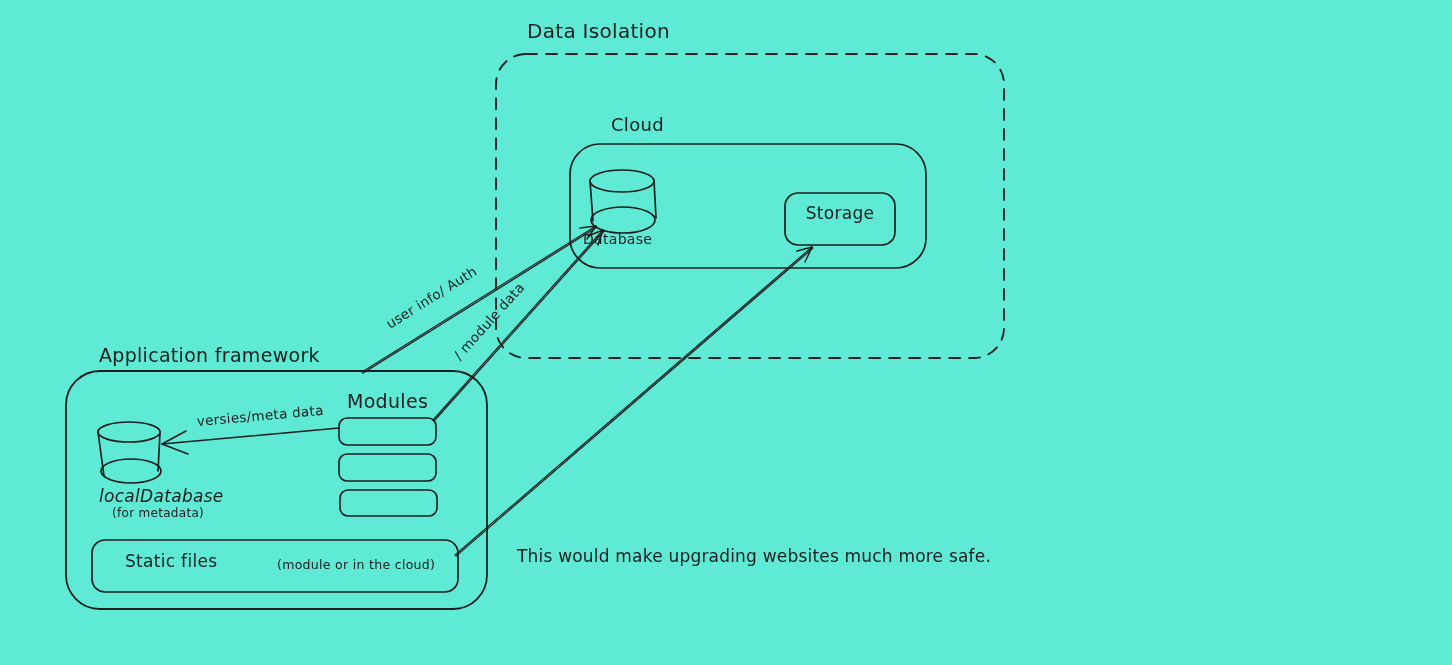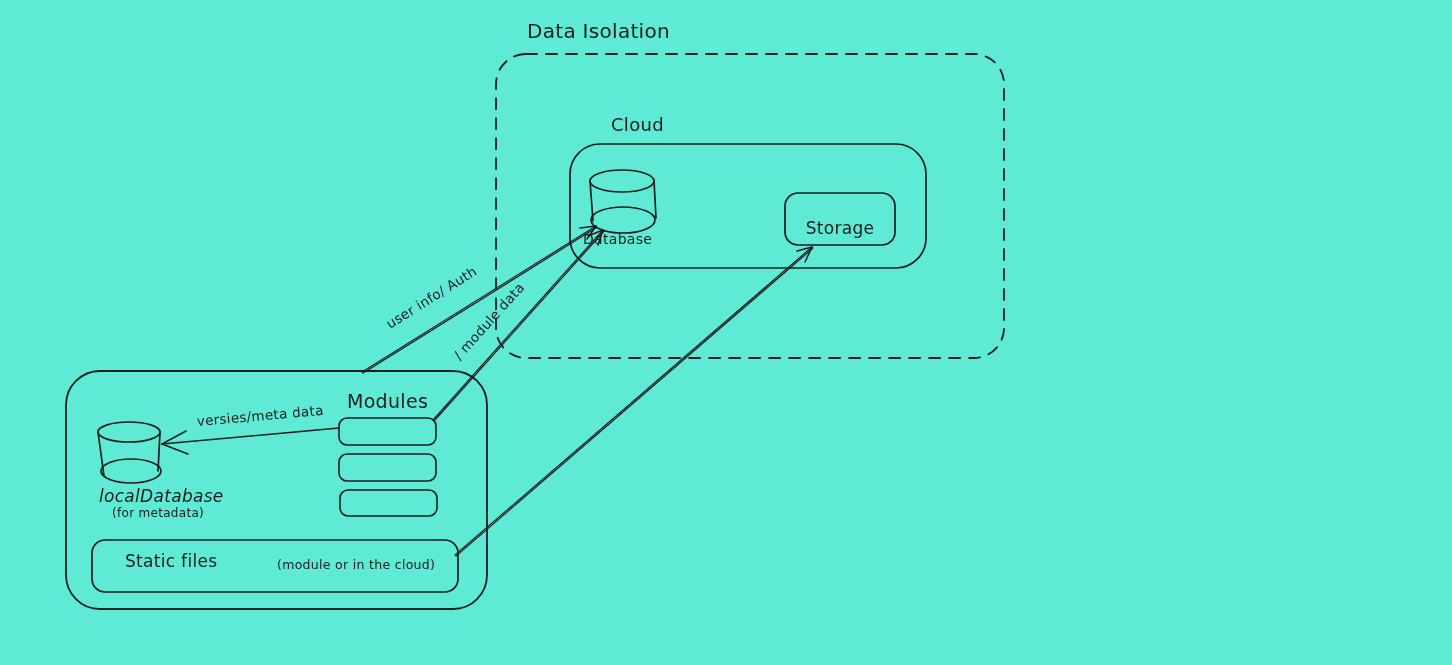--- a/index.html
+++ b/index.html
@@ -35,21 +35,21 @@
   .arrow-label {
     position: absolute;
     font-size: 13.5px;
     white-space: nowrap;
     transform-origin: left top;
     color: #1e1e1e;
     letter-spacing: 0.3px;
   }
   .storage-label-box {
     position: absolute;
-    left: 785px; top: 208px;
+    left: 785px; top: 193px;
     width: 110px; height: 40px;
     display: flex; align-items: center; justify-content: center;
     font-size: 17px;
   }
   .notes {
     position: absolute;
     left: 517px; top: 496px;
     font-size: 17px;
     line-height: 24px;
     white-space: pre;
@@ -120,35 +120,37 @@
   </svg>
 
   <div class="label title-lg" style="left:527px; top:19px;">Data Isolation</div>
 
   <div class="label title-md" style="left:611px; top:114px;text-align:right;">Cloud</div>
 
   <div class="label title-sm" style="left:583px; top:231px;">Database</div>
 
   <div class="storage-label-box label">Storage</div>
 
+  <div class="label" style="left:99px; top:344px; font-size:19px;">Application framework</div>
 
   <div class="label" style="left:347px; top:390px; font-size:19px;">Modules</div>
 
   <div class="label" style="left:99px; top:486px; font-size:17px;font-style:italic;">localDatabase</div>
 
   <div class="label note-sm" style="left:103px; top:506px;margin-left:9px;">(for metadata)</div>
 
   <div class="label" style="left:125px; top:551px; font-size:17px;">Static files</div>
 
   <div class="label" style="left:277px; top:557px; font-size:12.5px;">(module or in the cloud)</div>
 
   <div class="arrow-label" style="left:383px; top:318px; transform:rotate(-32deg);">user info/ Auth</div>
 
   <div class="arrow-label" style="left:450px; top:352px; transform:rotate(-48deg);">/ module data</div>
 
   <div class="arrow-label" style="left:196px; top:413px; transform:rotate(-5deg);">versies/meta data</div>
 
   <div class="notes">
+    <div>This would make upgrading websites much more safe.</div>
     
     
   </div>
 
 </div>
 
 </body></html>

